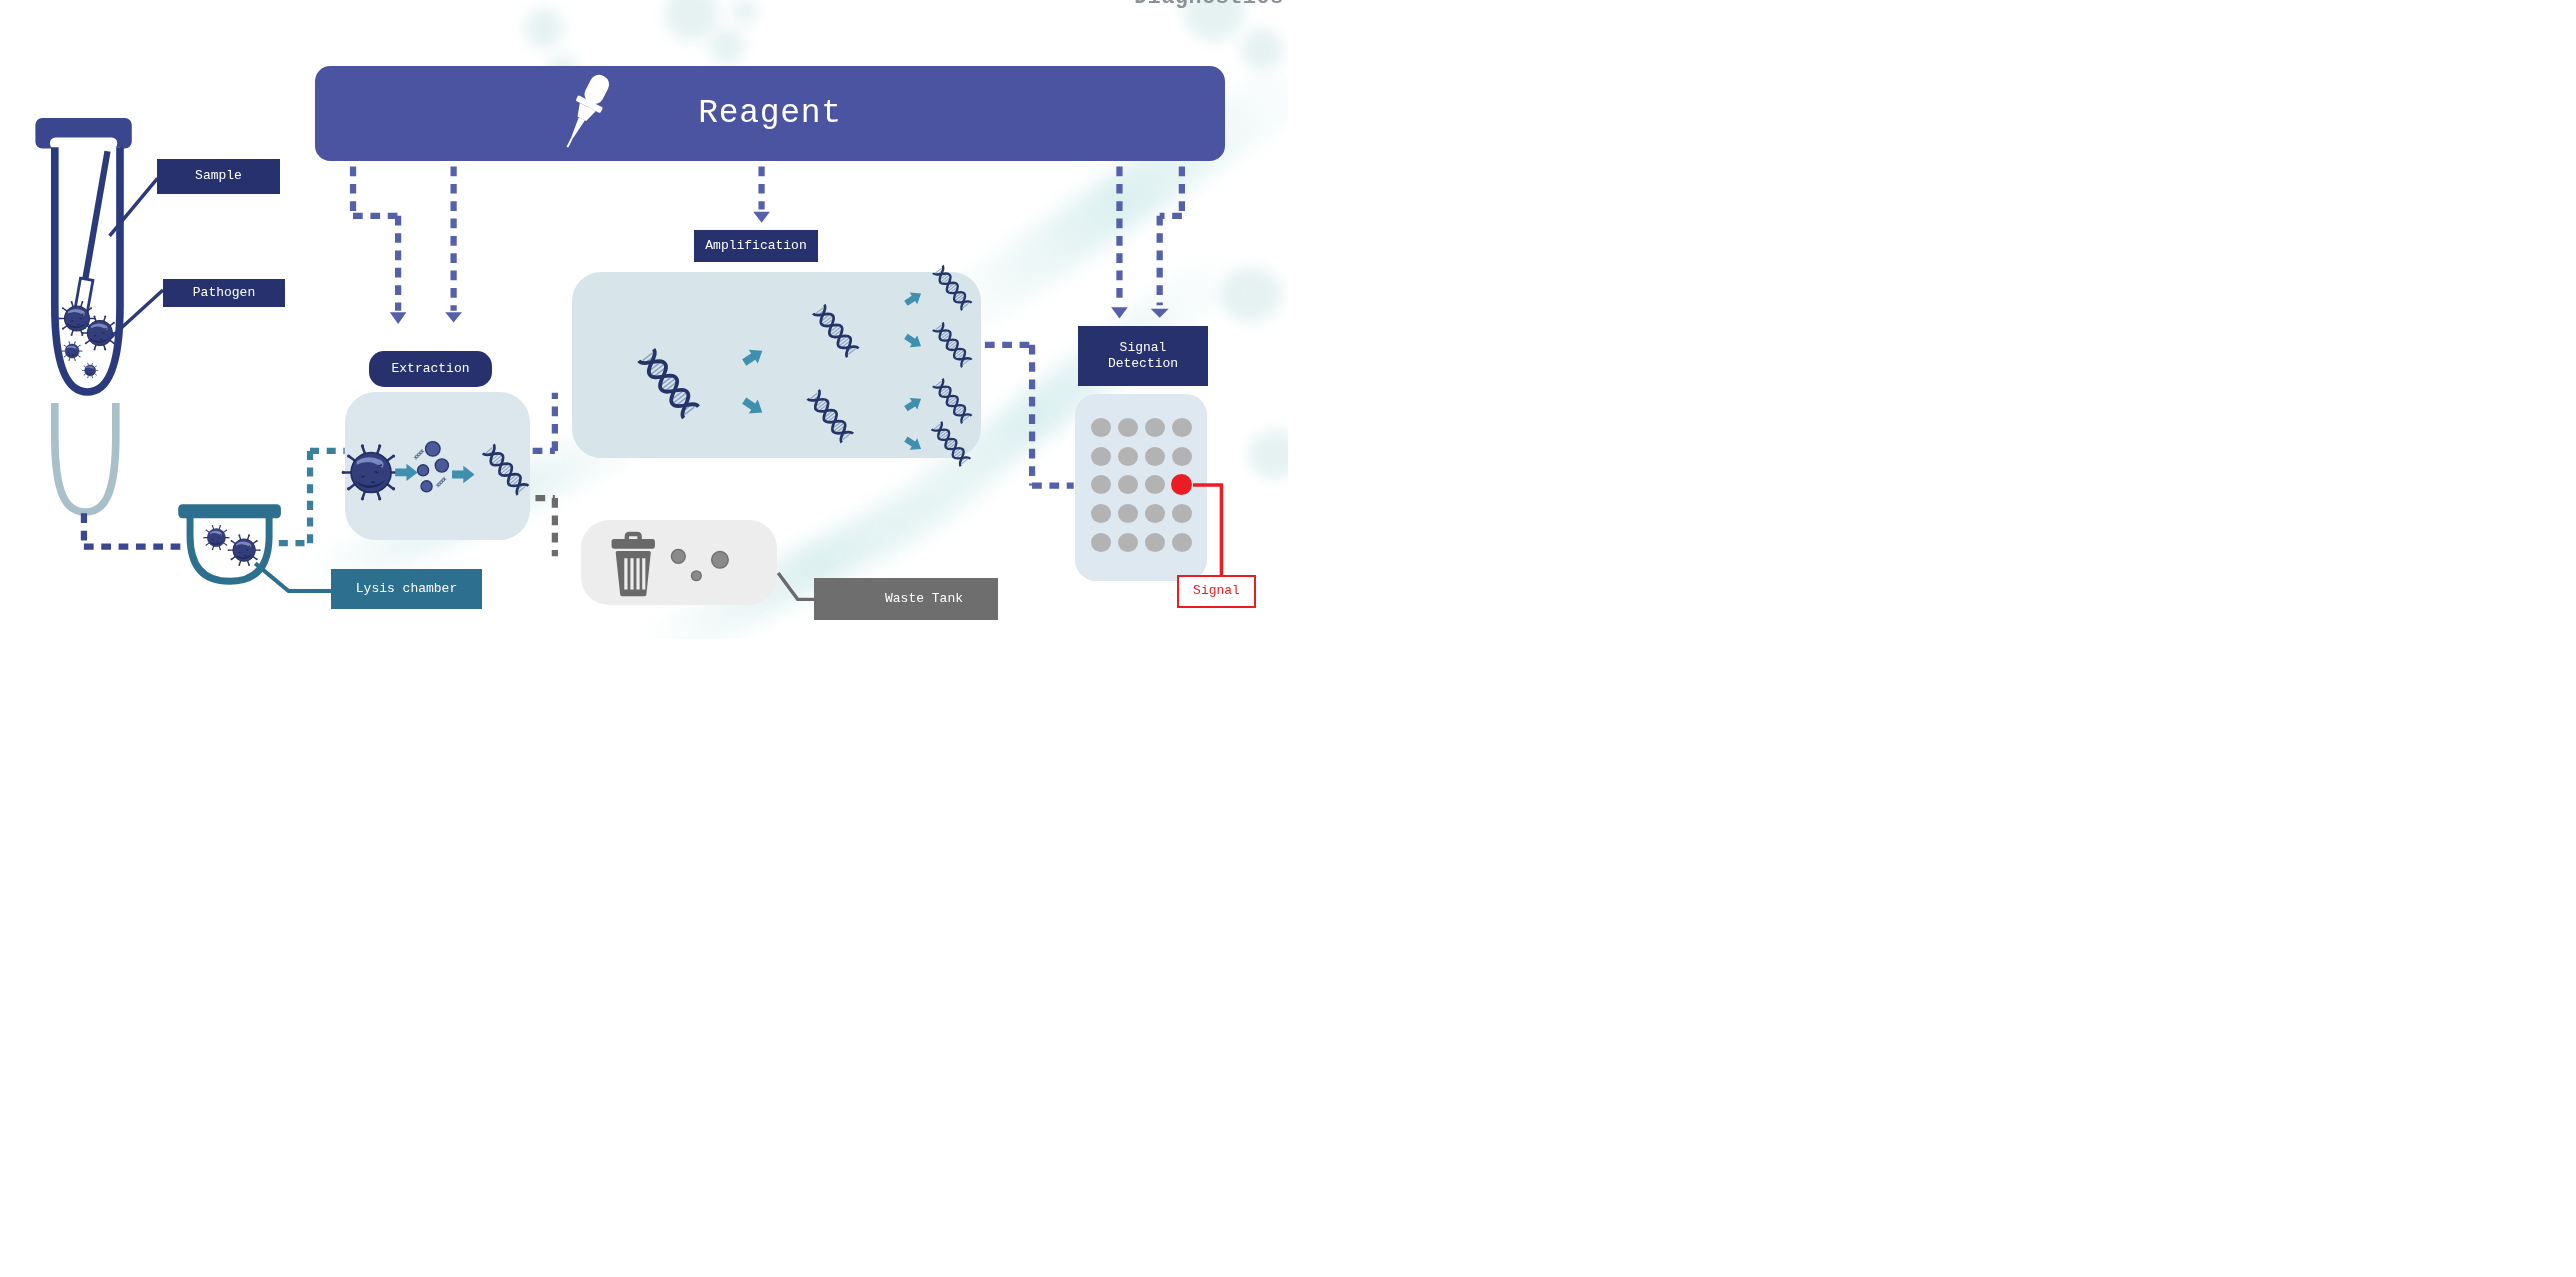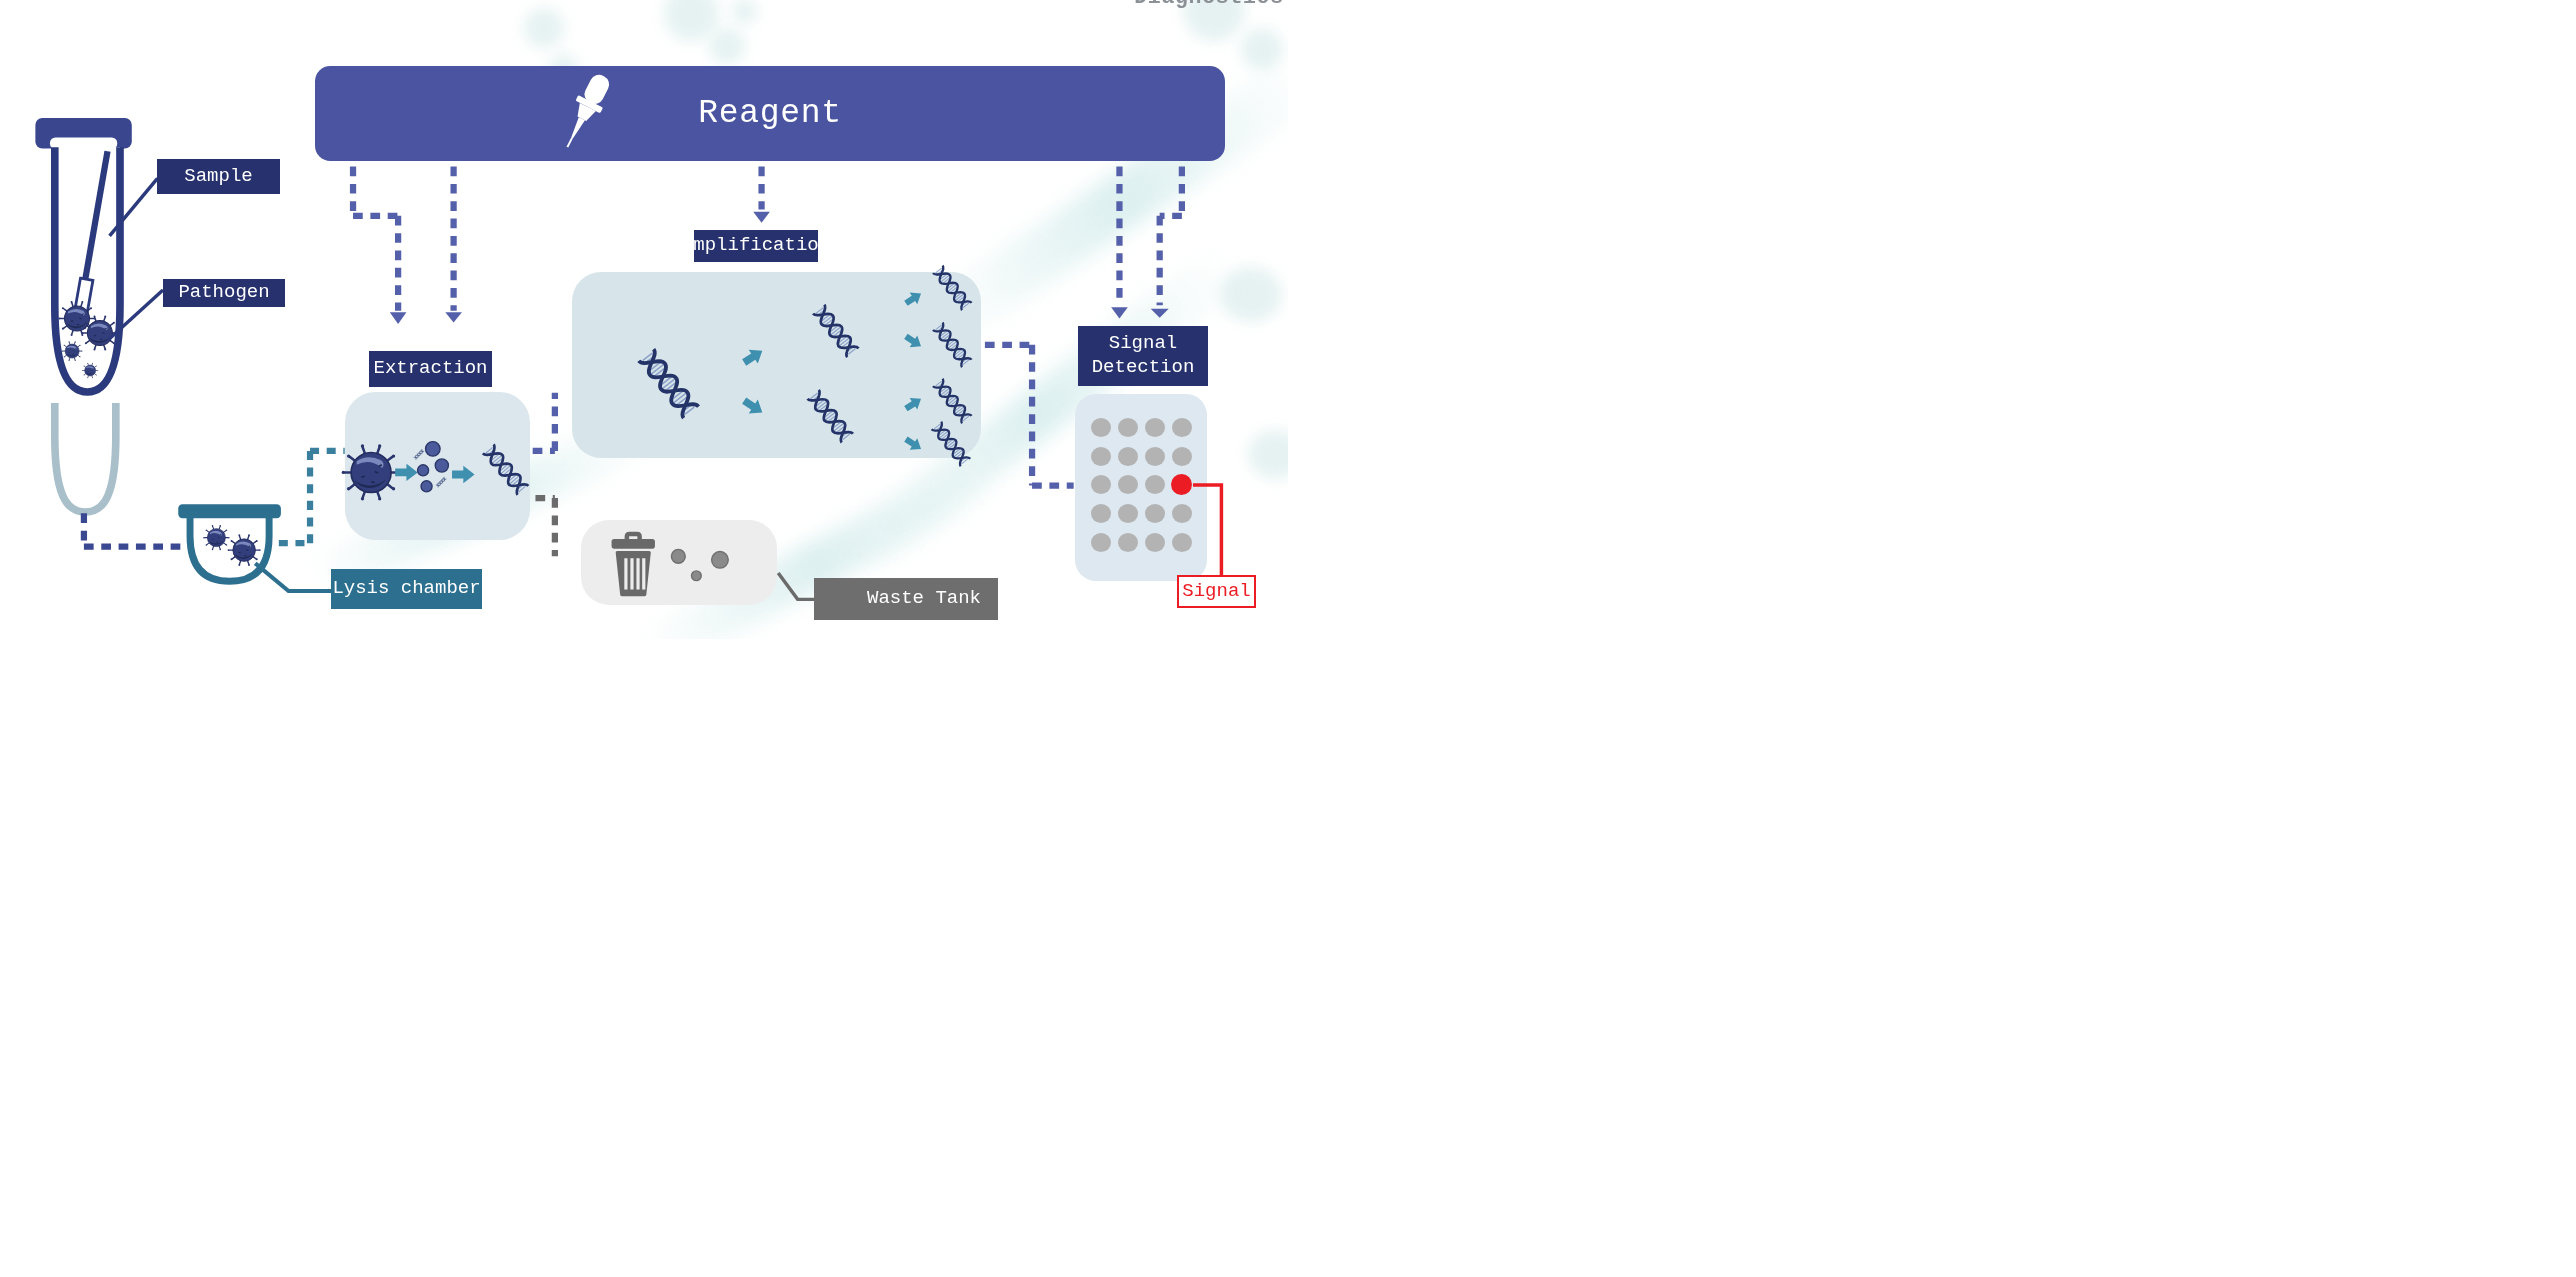--- a/index.html
+++ b/index.html
@@ -10,27 +10,27 @@
   .watermark{position:absolute;top:-14.6px;right:4.2px;color:#8b9196;font-size:21.5px;font-weight:700;letter-spacing:0.7px;}
   .chamber{position:absolute;}
   .ext-chamber{left:345px;top:392px;width:185px;height:148px;background:#dbe7ec;border-radius:30.5px;}
   .amp-chamber{left:572px;top:272px;width:409px;height:186px;background:#d7e5ea;border-radius:29px;}
   .chip{left:1075px;top:394px;width:132px;height:187px;background:#dde8f0;border-radius:21px;}
   .tank{left:581px;top:520px;width:196px;height:85px;background:#ededed;border-radius:28px;}
   .bar{position:absolute;left:315px;top:66px;width:910px;height:95px;background:#4a54a0;border-radius:15.3px;}
   .bar-title{position:absolute;left:315px;top:66px;width:910px;height:95px;display:flex;align-items:center;justify-content:center;
              color:#fff;font-size:33px;letter-spacing:0.7px;}
   .label{position:absolute;display:flex;flex-direction:column;align-items:center;justify-content:center;
-         color:#ffffff;font-size:19px;line-height:1.25;text-align:center;}
+         color:#ffffff;font-size:13px;line-height:1.25;text-align:center;}
   .navy{background:#26316e;}
   .teal{background:#2d6f8f;}
   .gray{background:#6e6e6e;}
   .lbl-sample{left:157px;top:159px;width:123px;height:35px;}
   .lbl-pathogen{left:163px;top:279px;width:122px;height:28px;}
-  .lbl-extraction{left:369px;top:351px;width:123px;height:36px;}
+  .lbl-extraction{left:369px;top:351px;width:123px;height:36px;border-radius:15px;}
   .lbl-amplification{left:694px;top:230px;width:124px;height:32px;}
   .lbl-detection{left:1078px;top:326px;width:130px;height:60px;}
   .lbl-lysis{left:331px;top:569px;width:151px;height:40px;}
   .lbl-waste{left:814px;top:578px;width:148px;height:42px;padding-left:36px;}
   .lbl-signal{left:1177px;top:575px;width:79px;height:33px;background:#ffffff;border:2.8px solid #ec1c24;
               color:#ec1c24;box-sizing:border-box;}
   #dot-grid{position:absolute;left:1091px;top:418px;width:101px;height:132px;
             display:grid;grid-template-columns:repeat(4,20px);grid-auto-rows:19px;column-gap:7px;row-gap:9.7px;}
   #dot-grid .dot{width:20px;height:19px;border-radius:50%;background:#b3b3b3;}
   #dot-grid .dot.red{background:#ec1c24;width:21.5px;height:21.5px;margin:-1.4px;}

